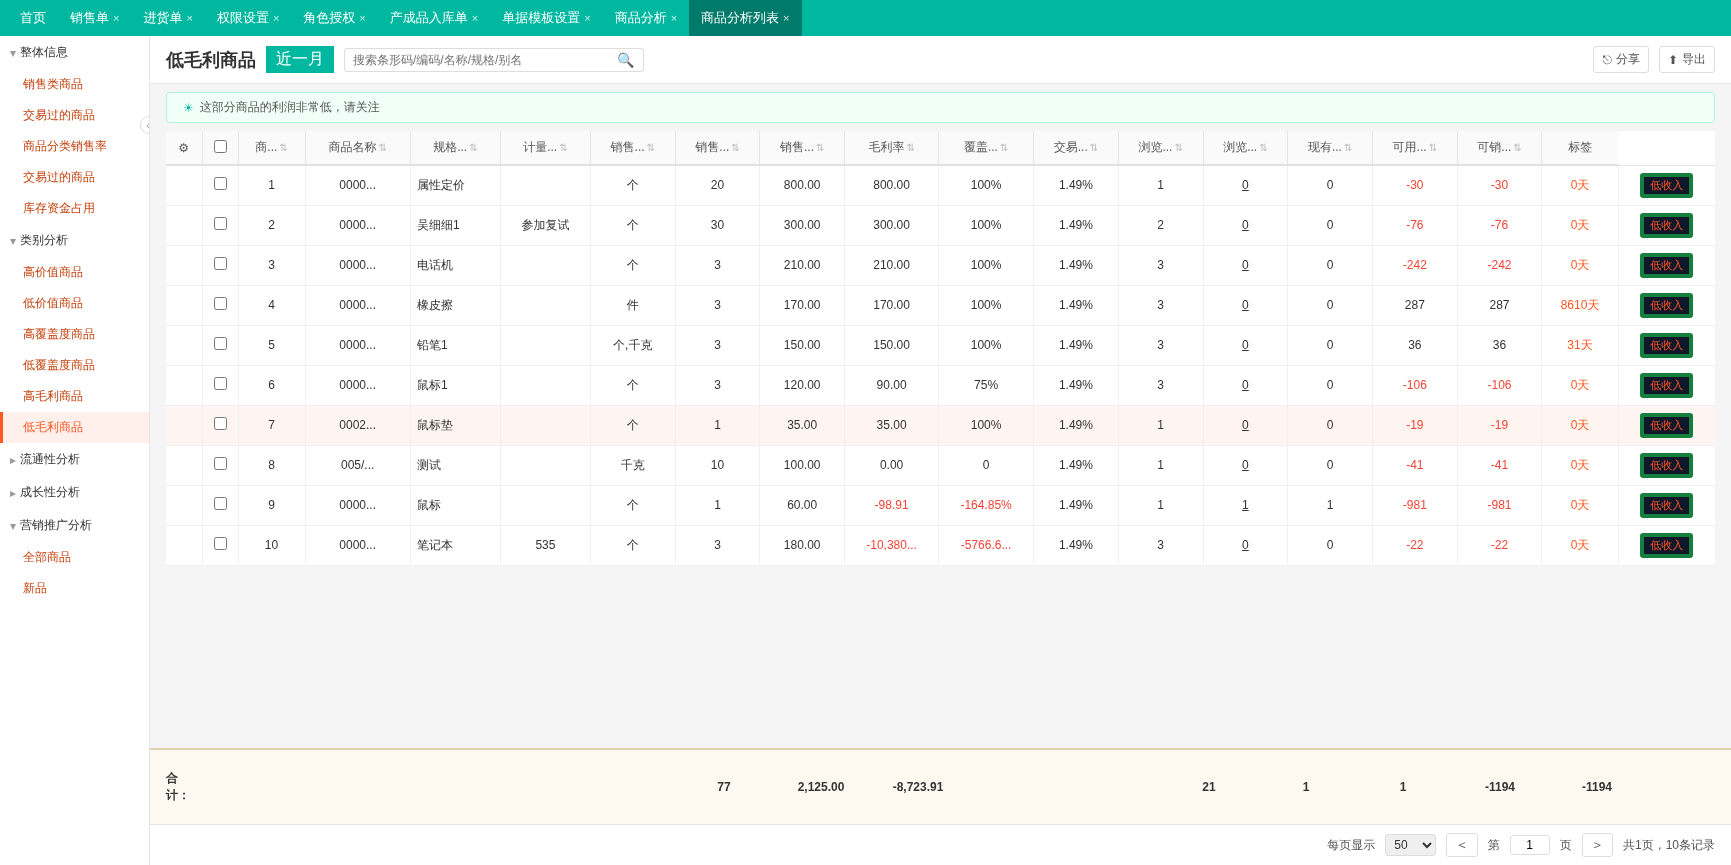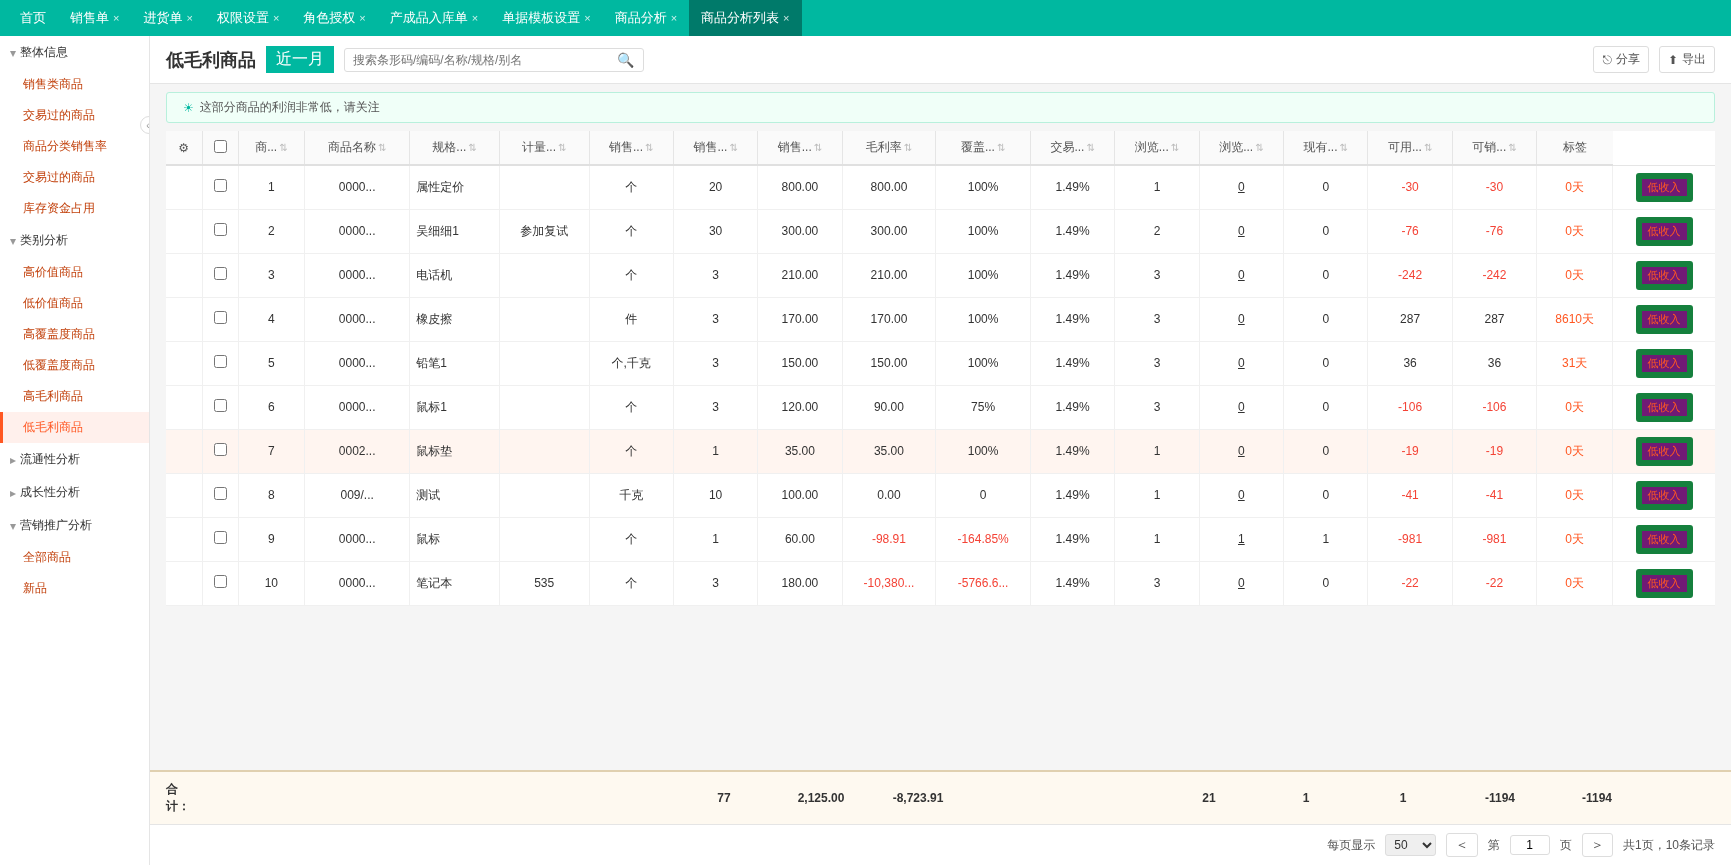--- a/index.html
+++ b/index.html
@@ -195,33 +195,33 @@
       white-space: nowrap;
     }
     tbody td:last-child { border-right: none; }
     tbody td.text-left { text-align: left; }
     .tag-badge {
       display: inline-block;
       padding: 1px 6px;
       border-radius: 3px;
       font-size: 11px;
     }
-    .tag-low-income { background: #701a75; color: #ff5722; border: 6px solid #15803d; }
+    .tag-low-income { background: #0f172a; color: #ff5722; border: 4px solid #15803d; }
     .text-orange { color: #ff5722; }
     .text-red { color: #f44336; }
     .underline { text-decoration: underline; cursor: pointer; }
     .sort-icon { color: #bbb; font-size: 10px; margin-left: 2px; cursor: pointer; }
 
     
     .table-footer {
       background: #fef9f0;
       border-top: 2px solid #e0d0b0;
       display: flex;
       align-items: center;
-      padding: 9px 16px;
+      padding: 20px 16px;
       font-size: 12px;
       font-weight: bold;
       color: #333;
     }
     .footer-label { width: 120px; text-align: left; }
     .footer-cells { display: flex; gap: 17px; flex: 1; }
     .footer-cell { text-align: center; padding: 0 6px; min-width: 80px; }
 
     
     .pagination-bar {
@@ -568,21 +568,21 @@
       <td>0</td>
       <td class="text-red">-19</td>
       <td class="text-red">-19</td>
       <td class="text-orange">0天</td>
       <td><span class="tag-badge tag-low-income">低收入</span></td>
     </tr>
             <tr>
       <td></td>
       <td><input type="checkbox" style=""></td>
       <td>8</td>
-      <td>009/...</td>
+      <td>005/...</td>
       <td class="text-left">测试</td>
       <td></td>
       <td>千克</td>
       <td>10</td>
       <td>100.00</td>
       <td class="">0.00</td>
       <td class="">0</td>
       <td>1.49%</td>
       <td>1</td>
       <td><span class="underline">0</span></td>

